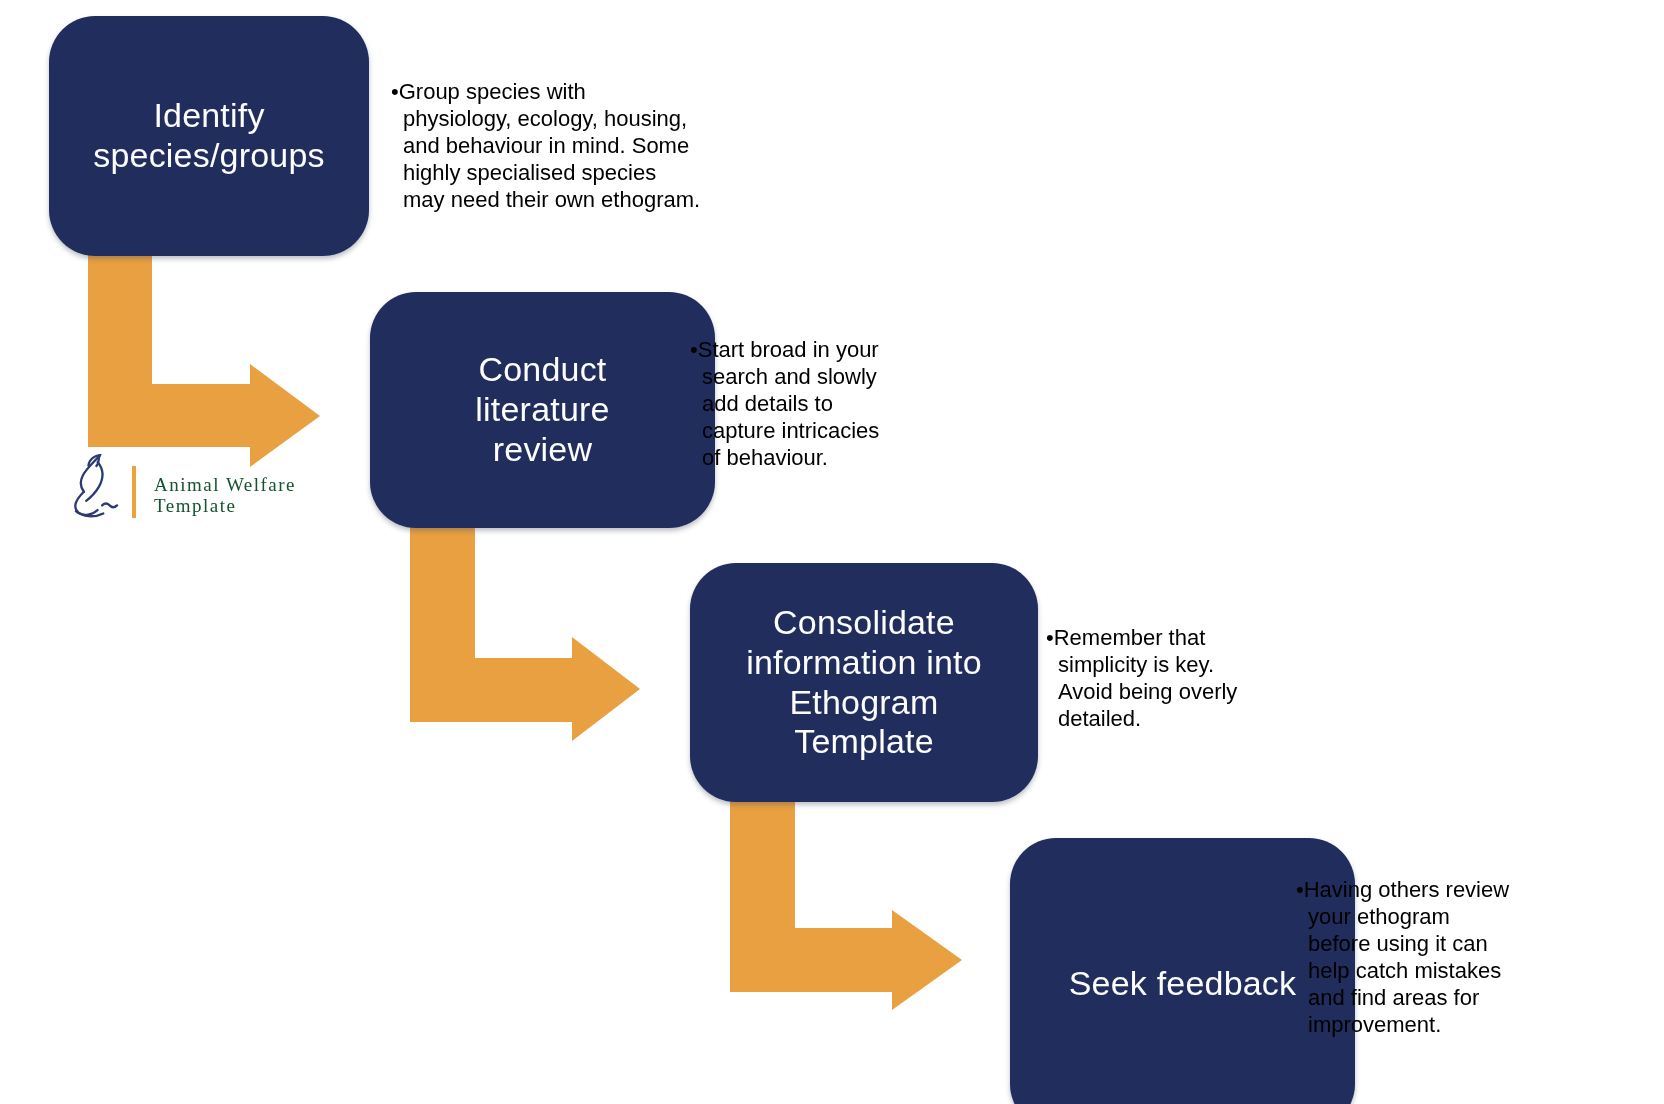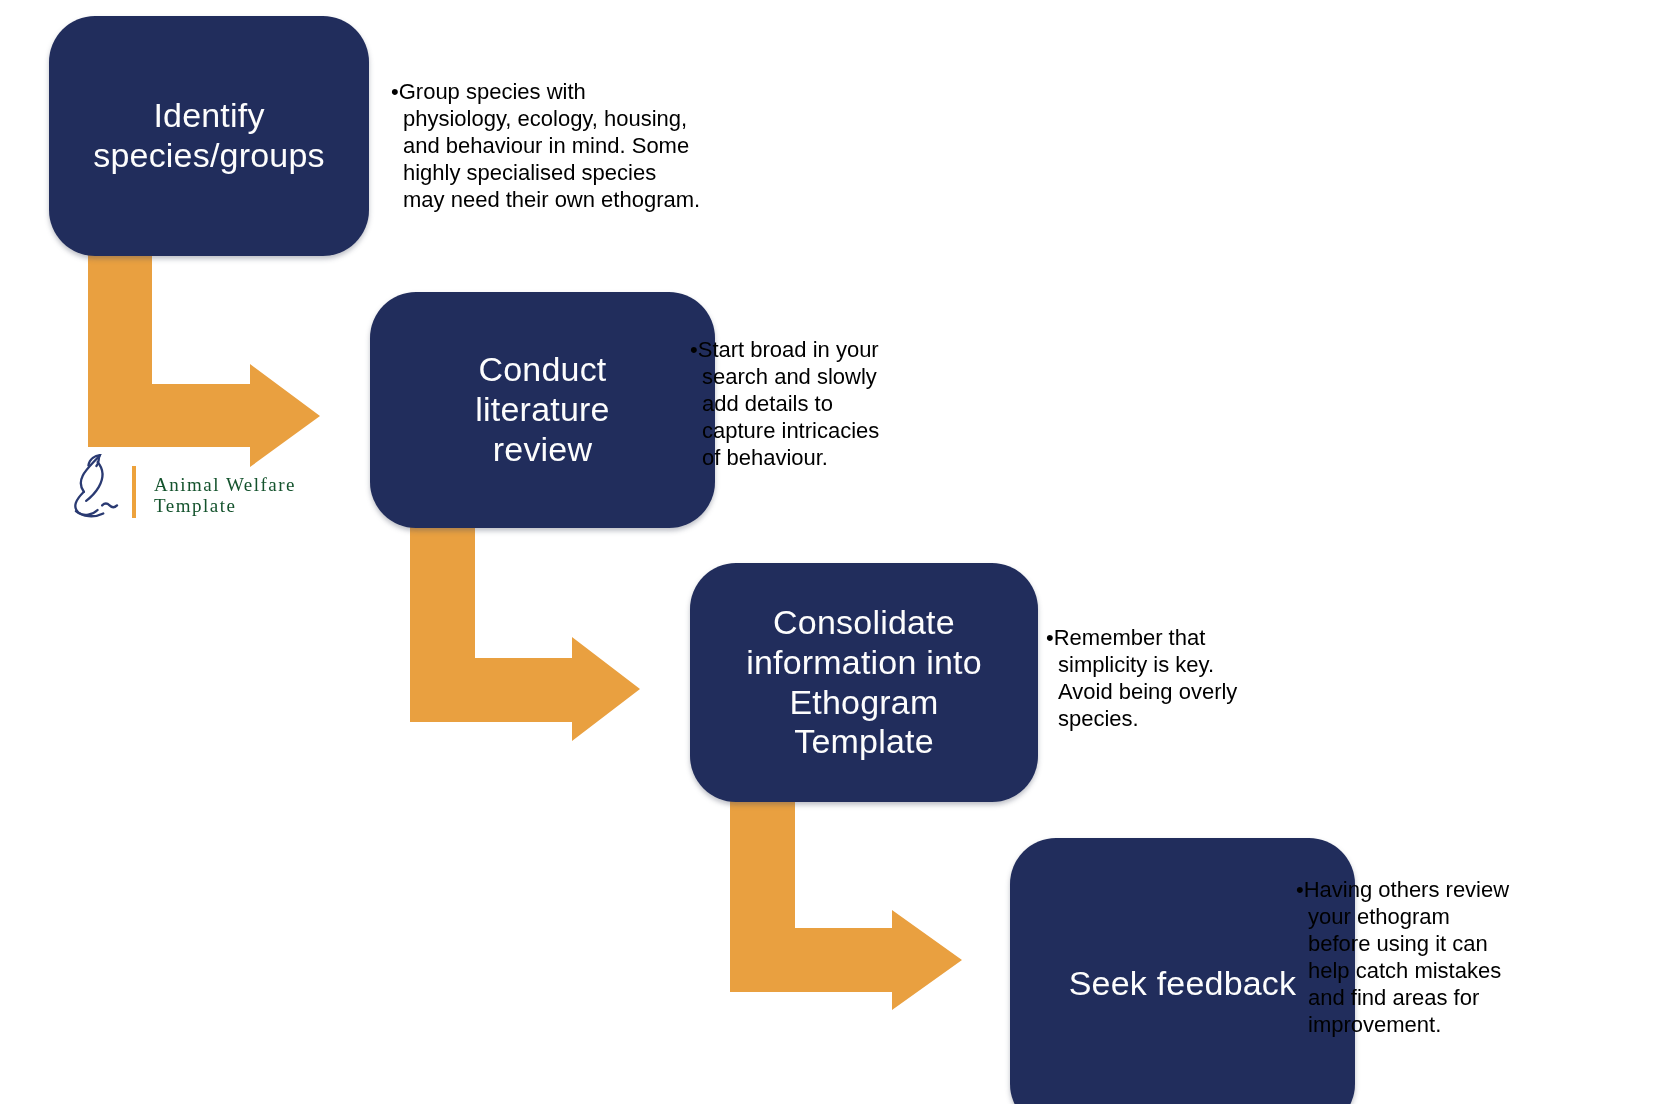--- a/index.html
+++ b/index.html
@@ -103,21 +103,21 @@
 
   <div class="note" style="left:690px; top:336px; width:250px;">•Start broad in your
 search and slowly
 add details to
 capture intricacies
 of behaviour.</div>
 
   <div class="note" style="left:1046px; top:624px; width:270px;">•Remember that
 simplicity is key.
 Avoid being overly
-species.</div>
+detailed.</div>
 
   <div class="note" style="left:1296px; top:876px; width:280px;">•Having others review
 your ethogram
 before using it can
 help catch mistakes
 and find areas for
 improvement.</div>
 
   <div class="logo">
     <svg class="logo-fox" style="left:64px; top:454px;" width="58" height="64" viewBox="0 0 50 56" xmlns="http://www.w3.org/2000/svg">

